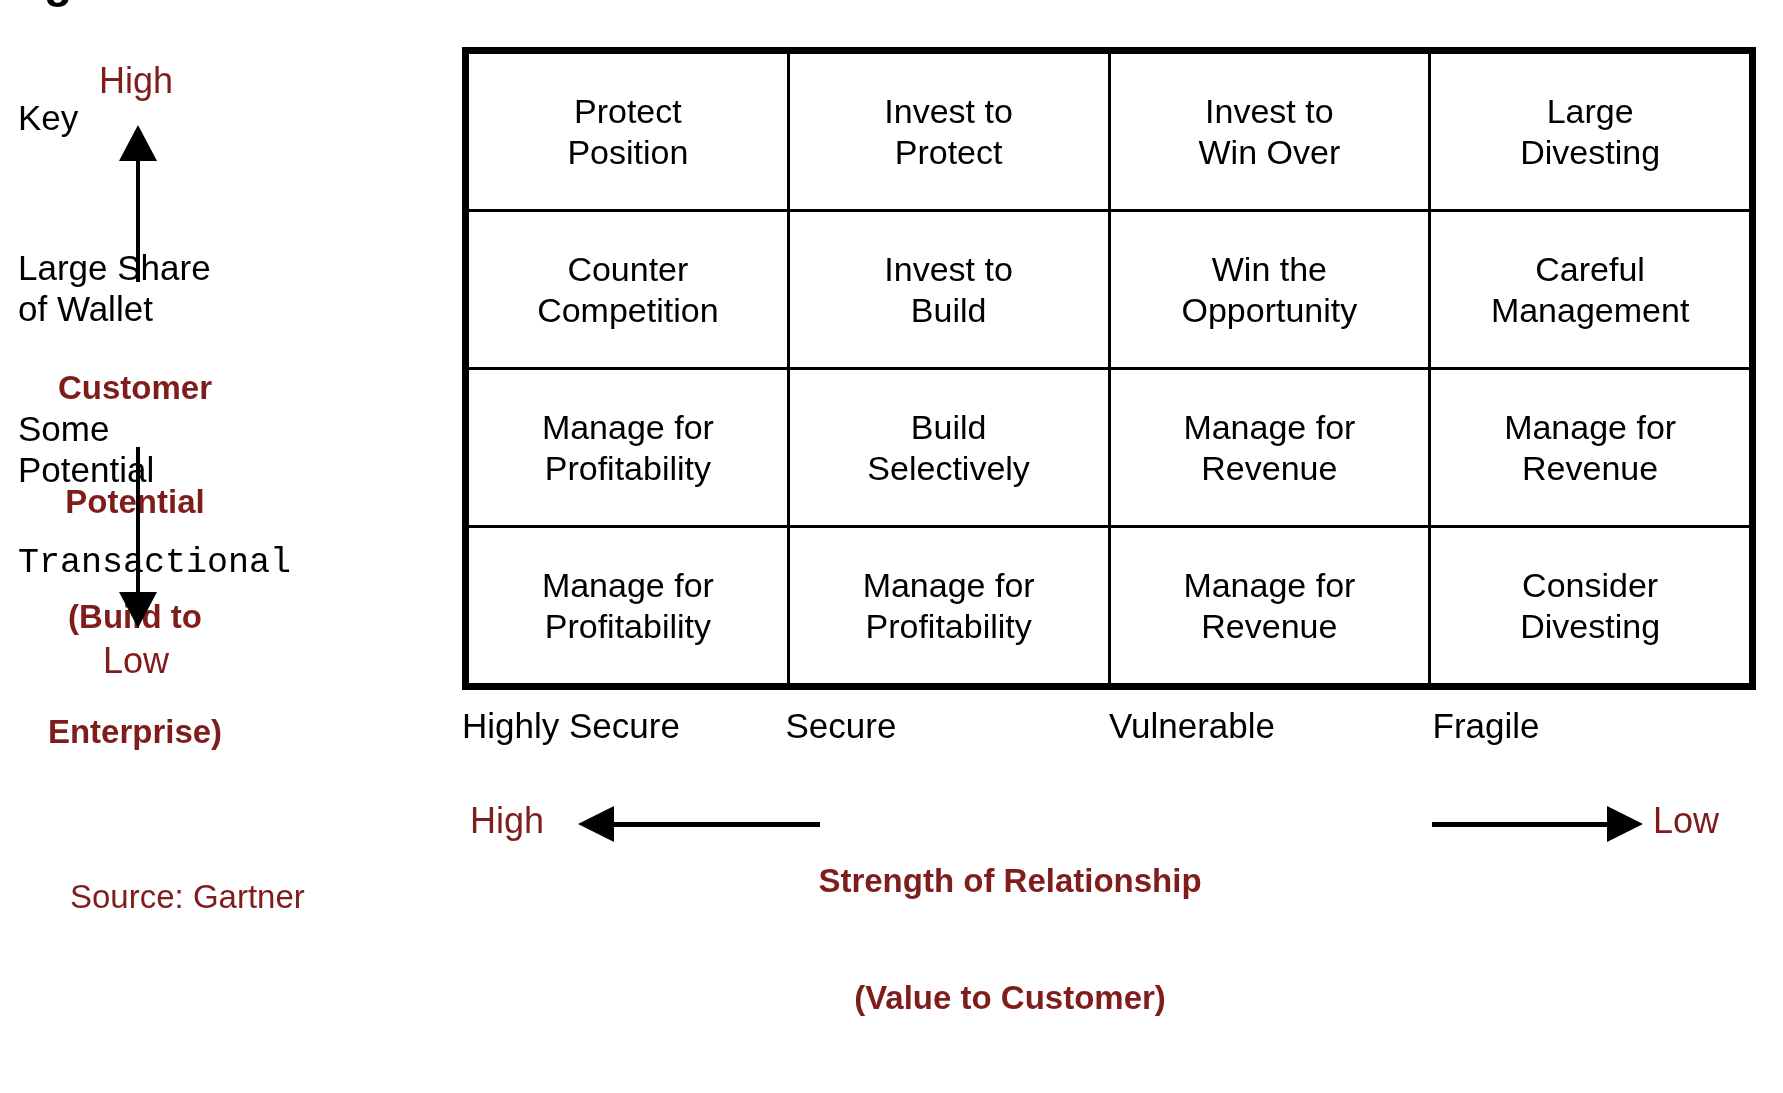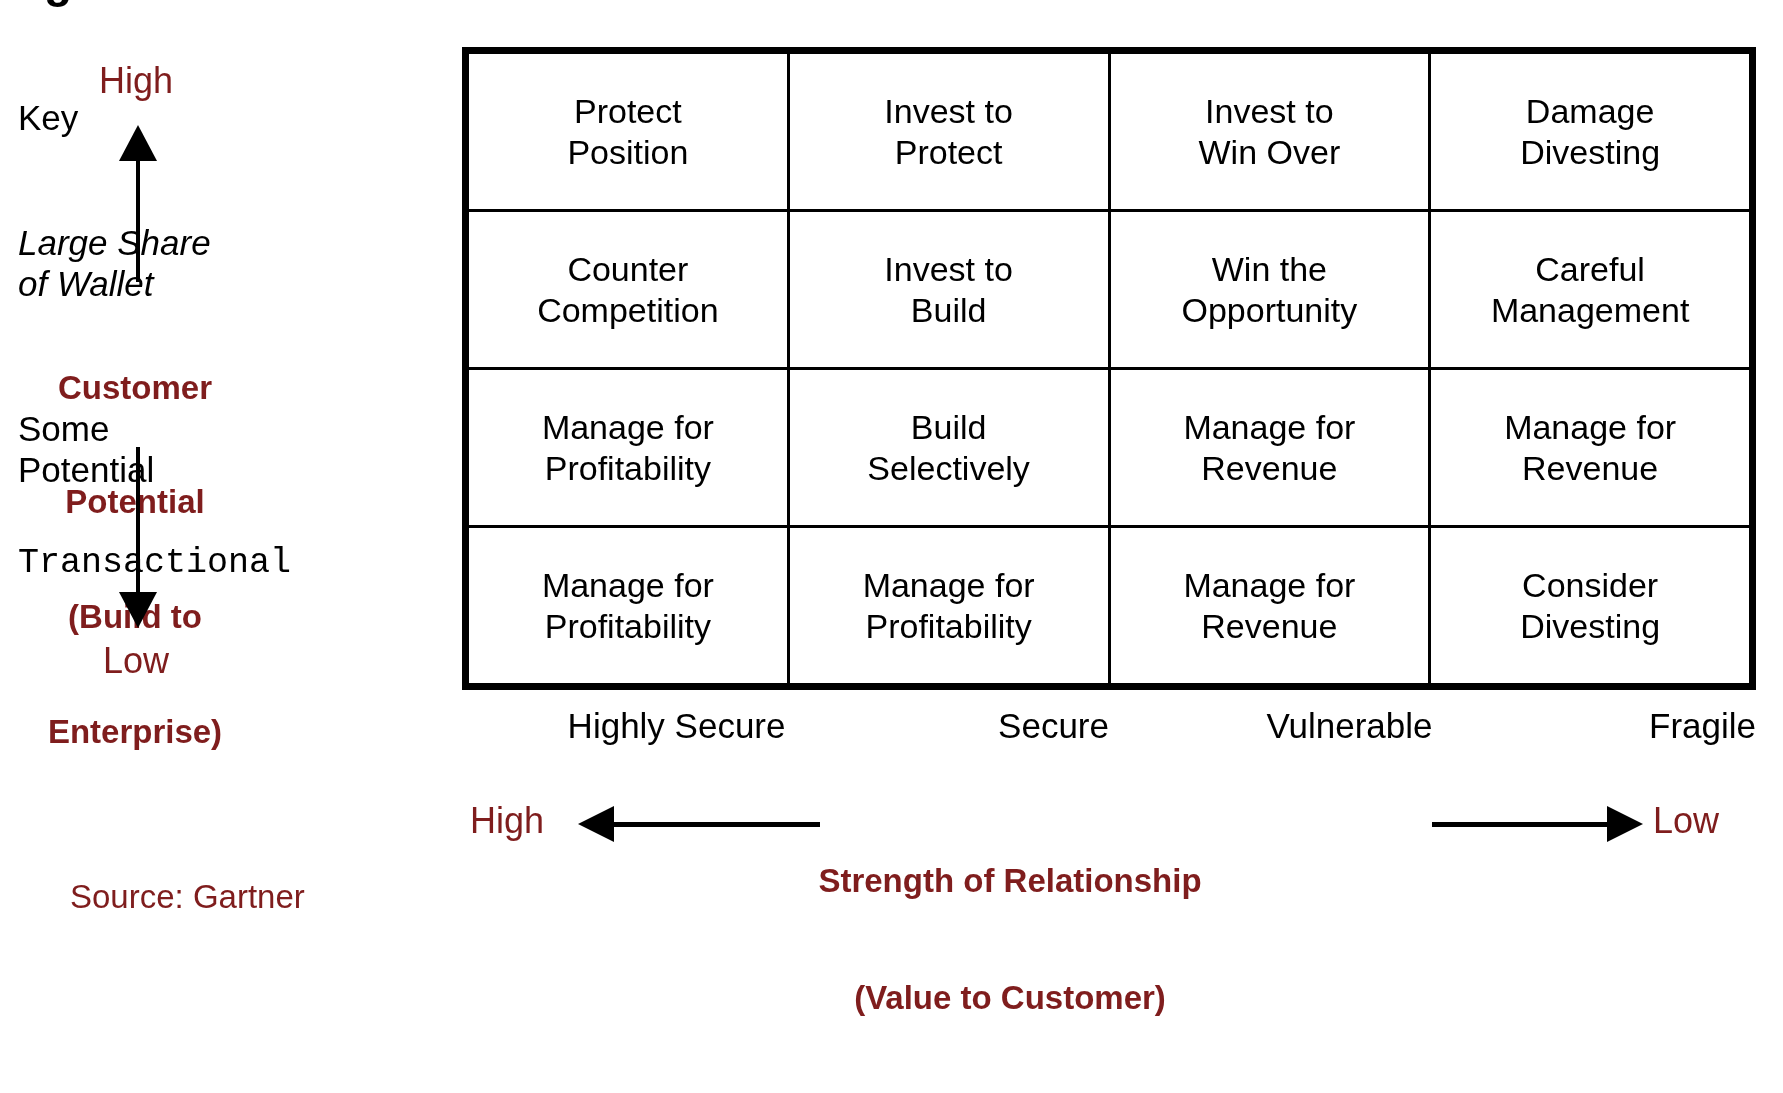--- a/index.html
+++ b/index.html
@@ -136,21 +136,21 @@
   
   .col-labels {
     position: absolute;
     left: 462px;
     top: 706px;
     width: 1294px;
     display: flex;
   }
   .col-label {
     flex: 1 1 0;
-    text-align: right;
+    text-align: left;
     font-size: 35px;
   }
 
   
   .h-high {
     left: 470px;
     top: 800px;
     width: 120px;
     font-size: 36px;
     text-align: left;
@@ -232,21 +232,21 @@
   </div>
 
   <div class="v-arrow-down"></div>
   <div class="v-head-down"></div>
   <div class="txt v-axis-low">Low</div>
 
   <div class="row-label" style="top:97px;">
     <div>Key</div>
   </div>
 
-  <div class="row-label" style="top:222px;font-style:italic;">
+  <div class="row-label" style="top:247px;">
     <div>Large Share</div>
     <div>of Wallet</div>
   </div>
 
   <div class="row-label" style="top:408px;">
     <div>Some</div>
     <div>Potential</div>
   </div>
 
   <div class="row-label" style="top:543px;font-family:Liberation Mono, monospace;">
@@ -269,21 +269,21 @@
         </div>
       </div>
       <div class="m-cell">
         <div>
           <span>Invest to</span>
           <span>Win Over</span>
         </div>
       </div>
       <div class="m-cell">
         <div>
-          <span>Damage</span>
+          <span>Large</span>
           <span>Divesting</span>
         </div>
       </div>
     </div>
 
     <div class="m-row">
       <div class="m-cell">
         <div>
           <span>Counter</span>
           <span>Competition</span>

